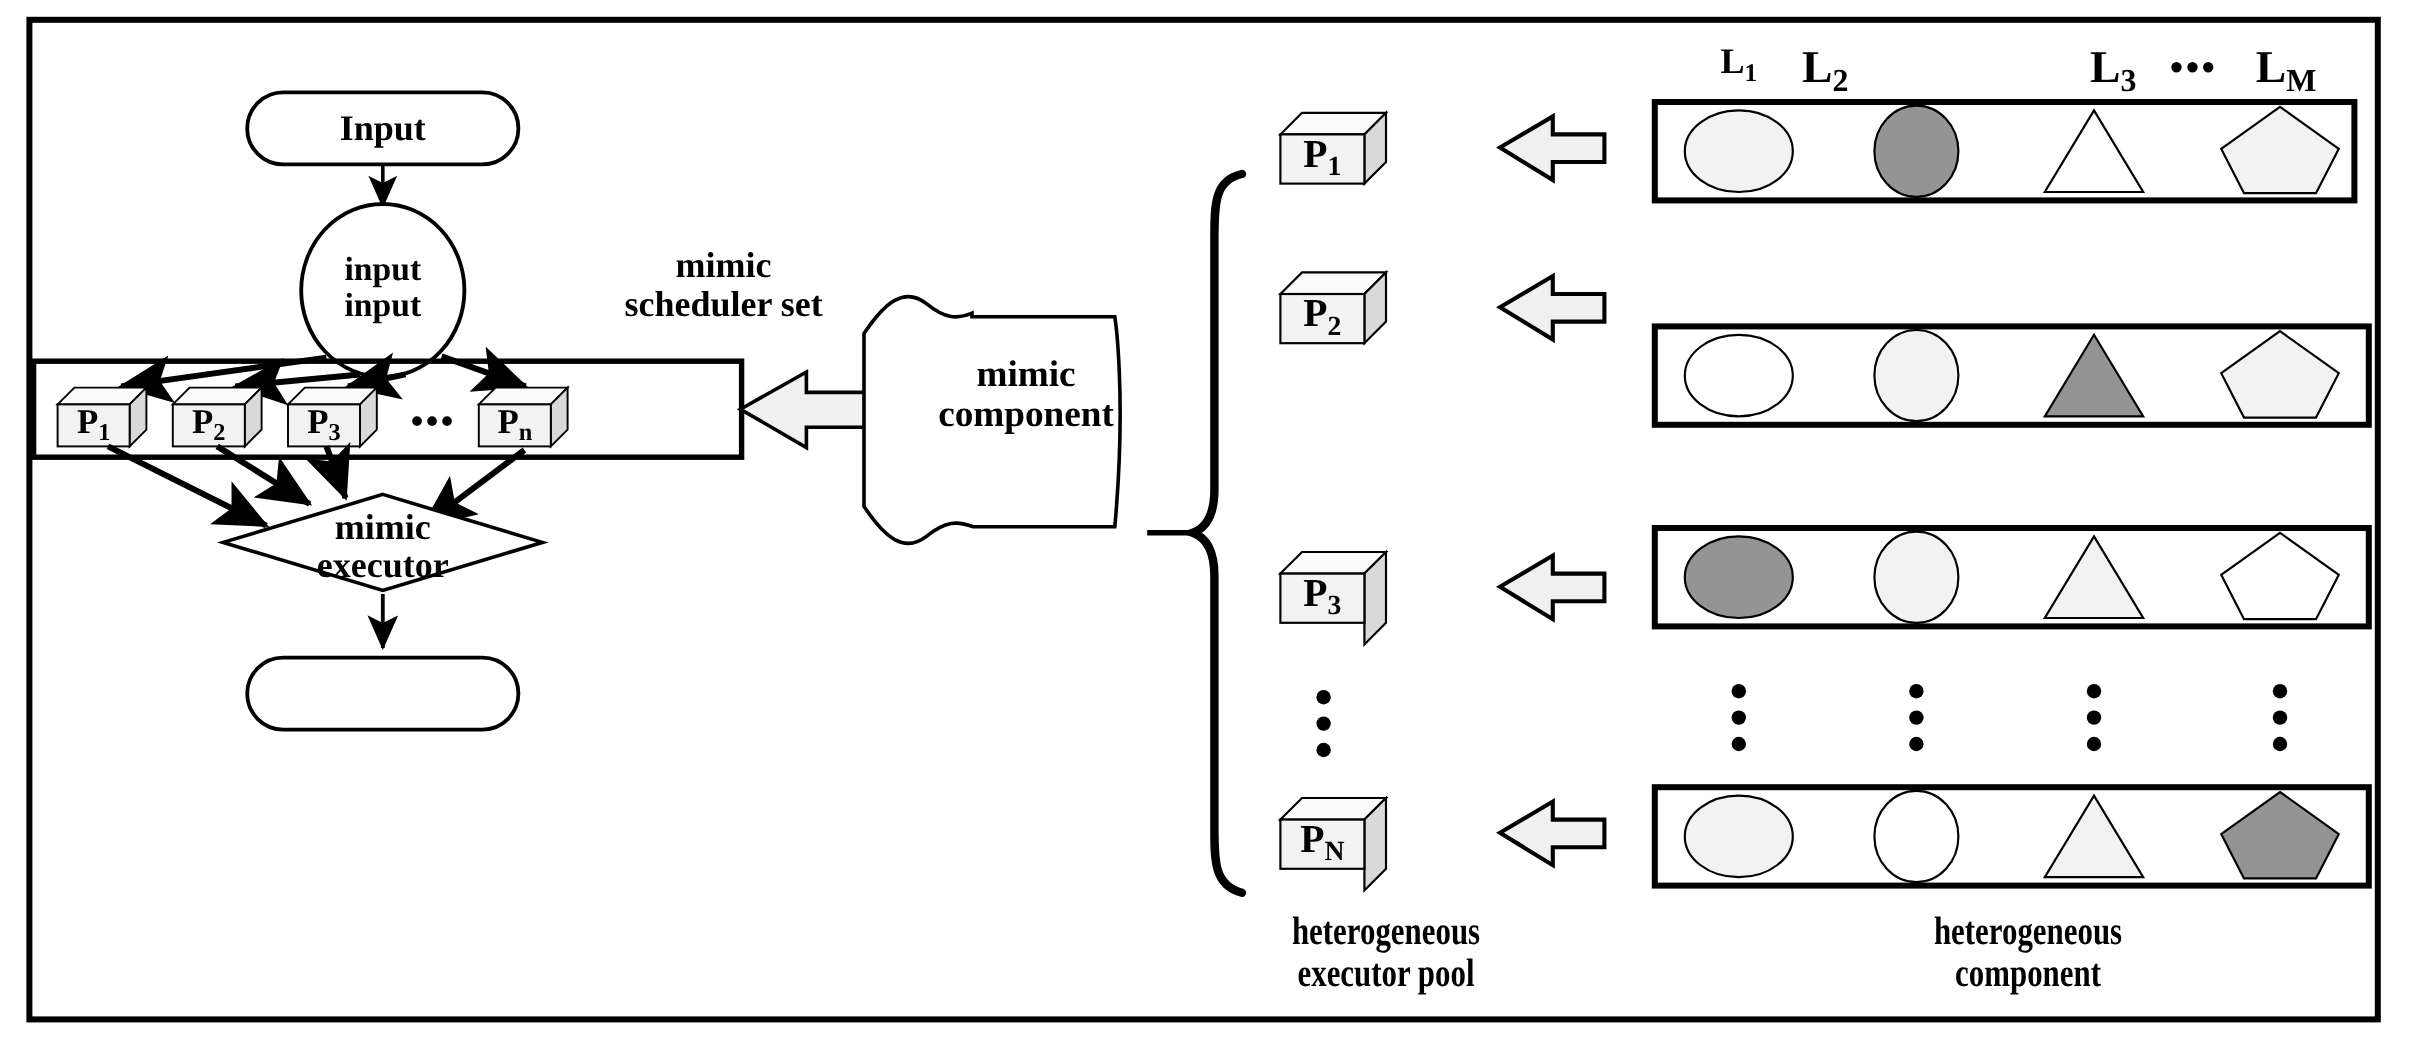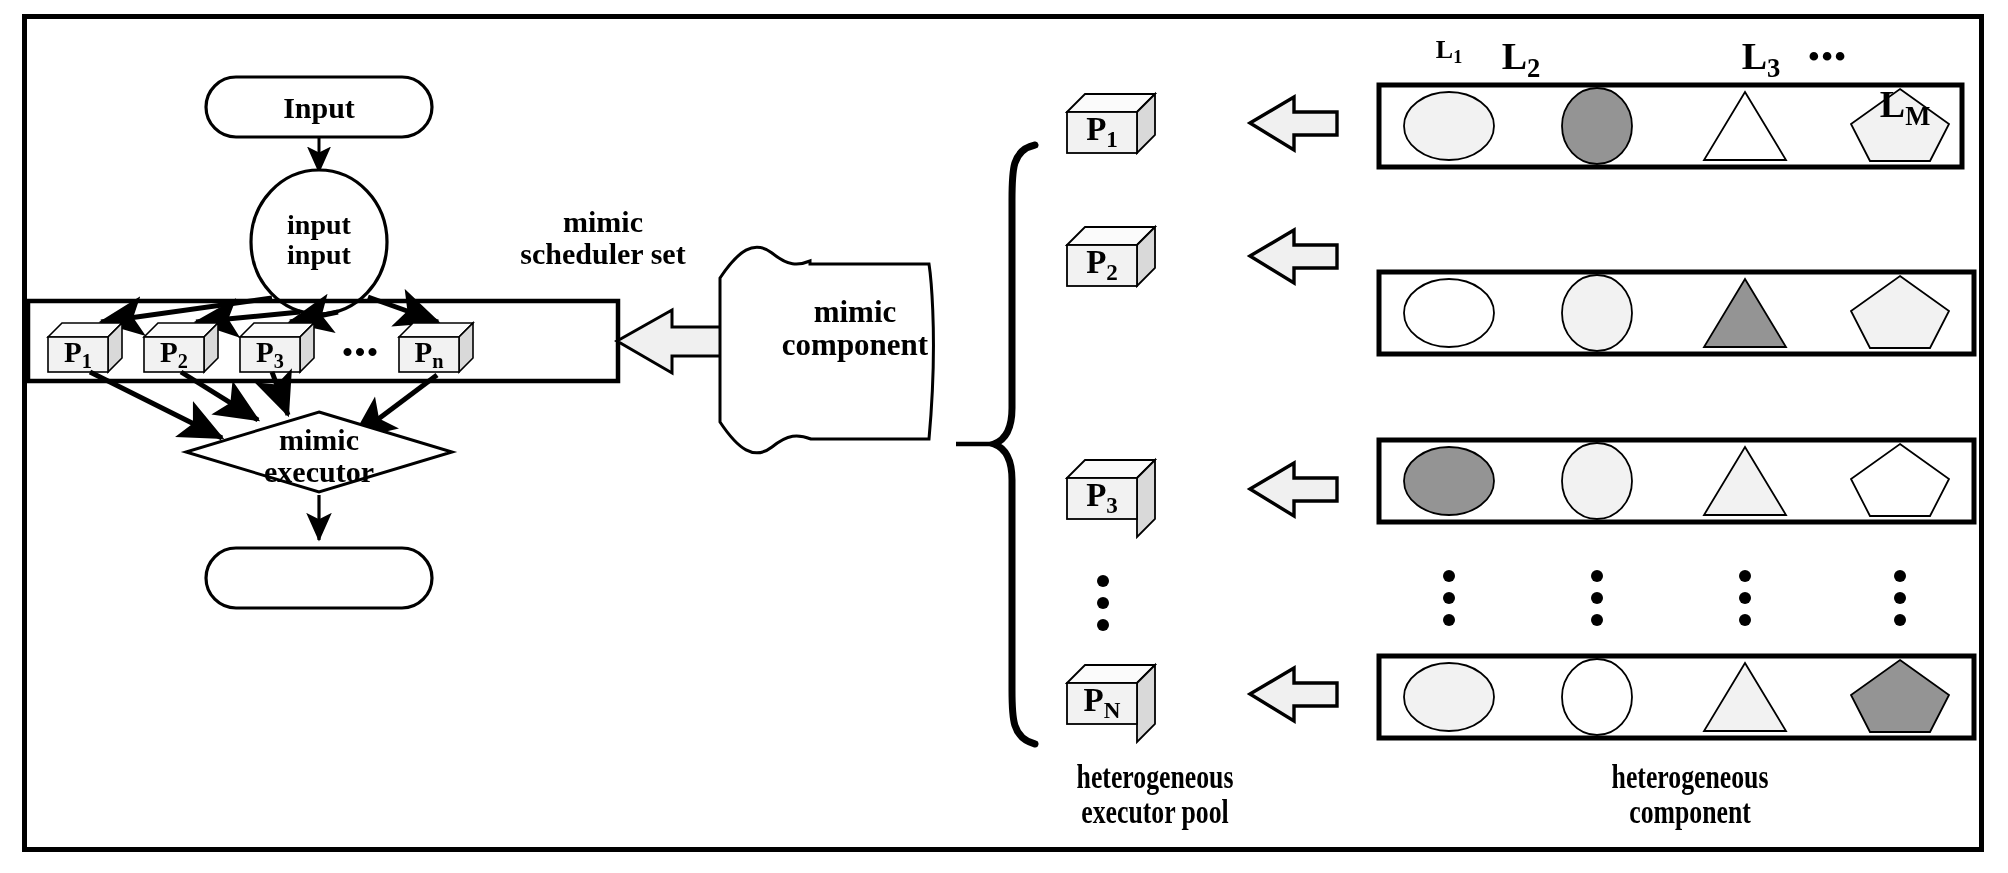--- a/index.html
+++ b/index.html
@@ -338,31 +338,31 @@
     <i></i>
       <i></i>
       <i></i>
   </div>
 
   <div class="lbl narrow" style="left:940px; top:760px; width:430px; font-size:33px;">
     <span>heterogeneous</span><br>
     <span>executor pool</span>
   </div>
 
-  <div class="lbl" style="left:1404px; top:36px; width:90px; font-size:26px;">
+  <div class="lbl" style="left:1404px; top:36px; width:90px; font-size:30px;">
     <span>L</span><span class="sub">1</span>
   </div>
   <div class="lbl" style="left:1476px; top:36px; width:90px; font-size:38px;">
     <span>L</span><span class="sub">2</span>
   </div>
   <div class="lbl" style="left:1716px; top:36px; width:90px; font-size:38px;">
     <span>L</span><span class="sub">3</span>
   </div>
   <div class="dots3h" style="left:1793px; top:38px; width:70px; font-size:32px; text-align:center;">•••</div>
-  <div class="lbl" style="left:1855px; top:36px; width:100px; font-size:38px;margin-top:48px;">
+  <div class="lbl" style="left:1855px; top:36px; width:100px; font-size:38px;">
     <span>L</span><span class="sub">M</span>
   </div>
 
   <div class="vdots" style="left:1442px; top:570px;">
       <i></i>
       <i></i>
       <i></i>
     </div>
   <div class="vdots" style="left:1590px; top:570px;">
       <i></i>

